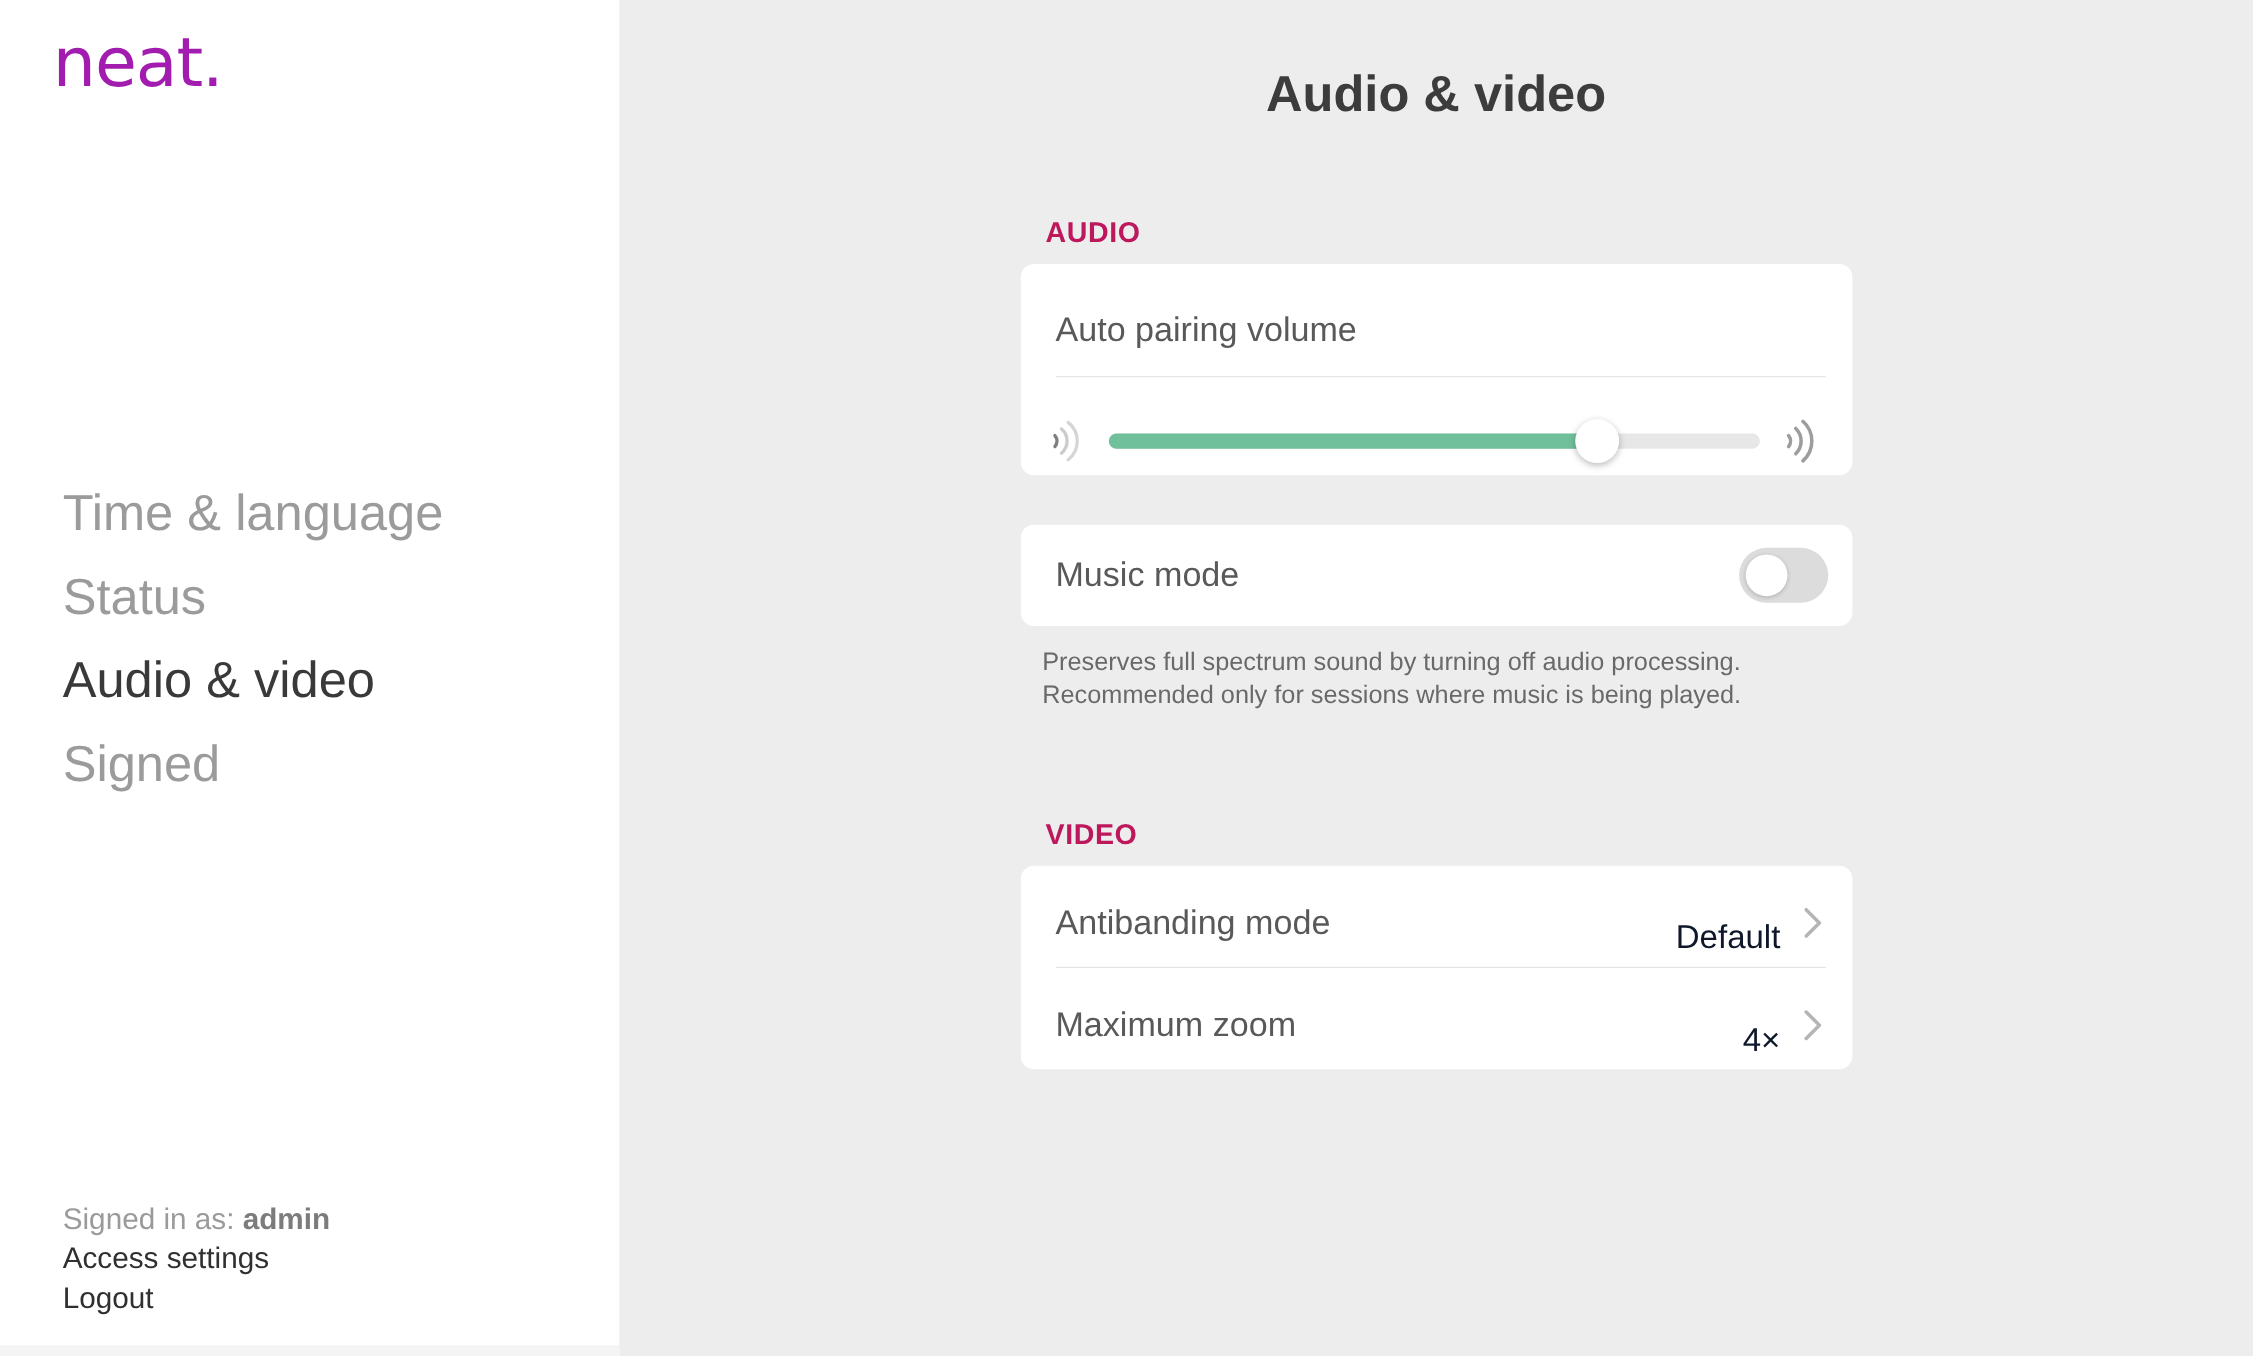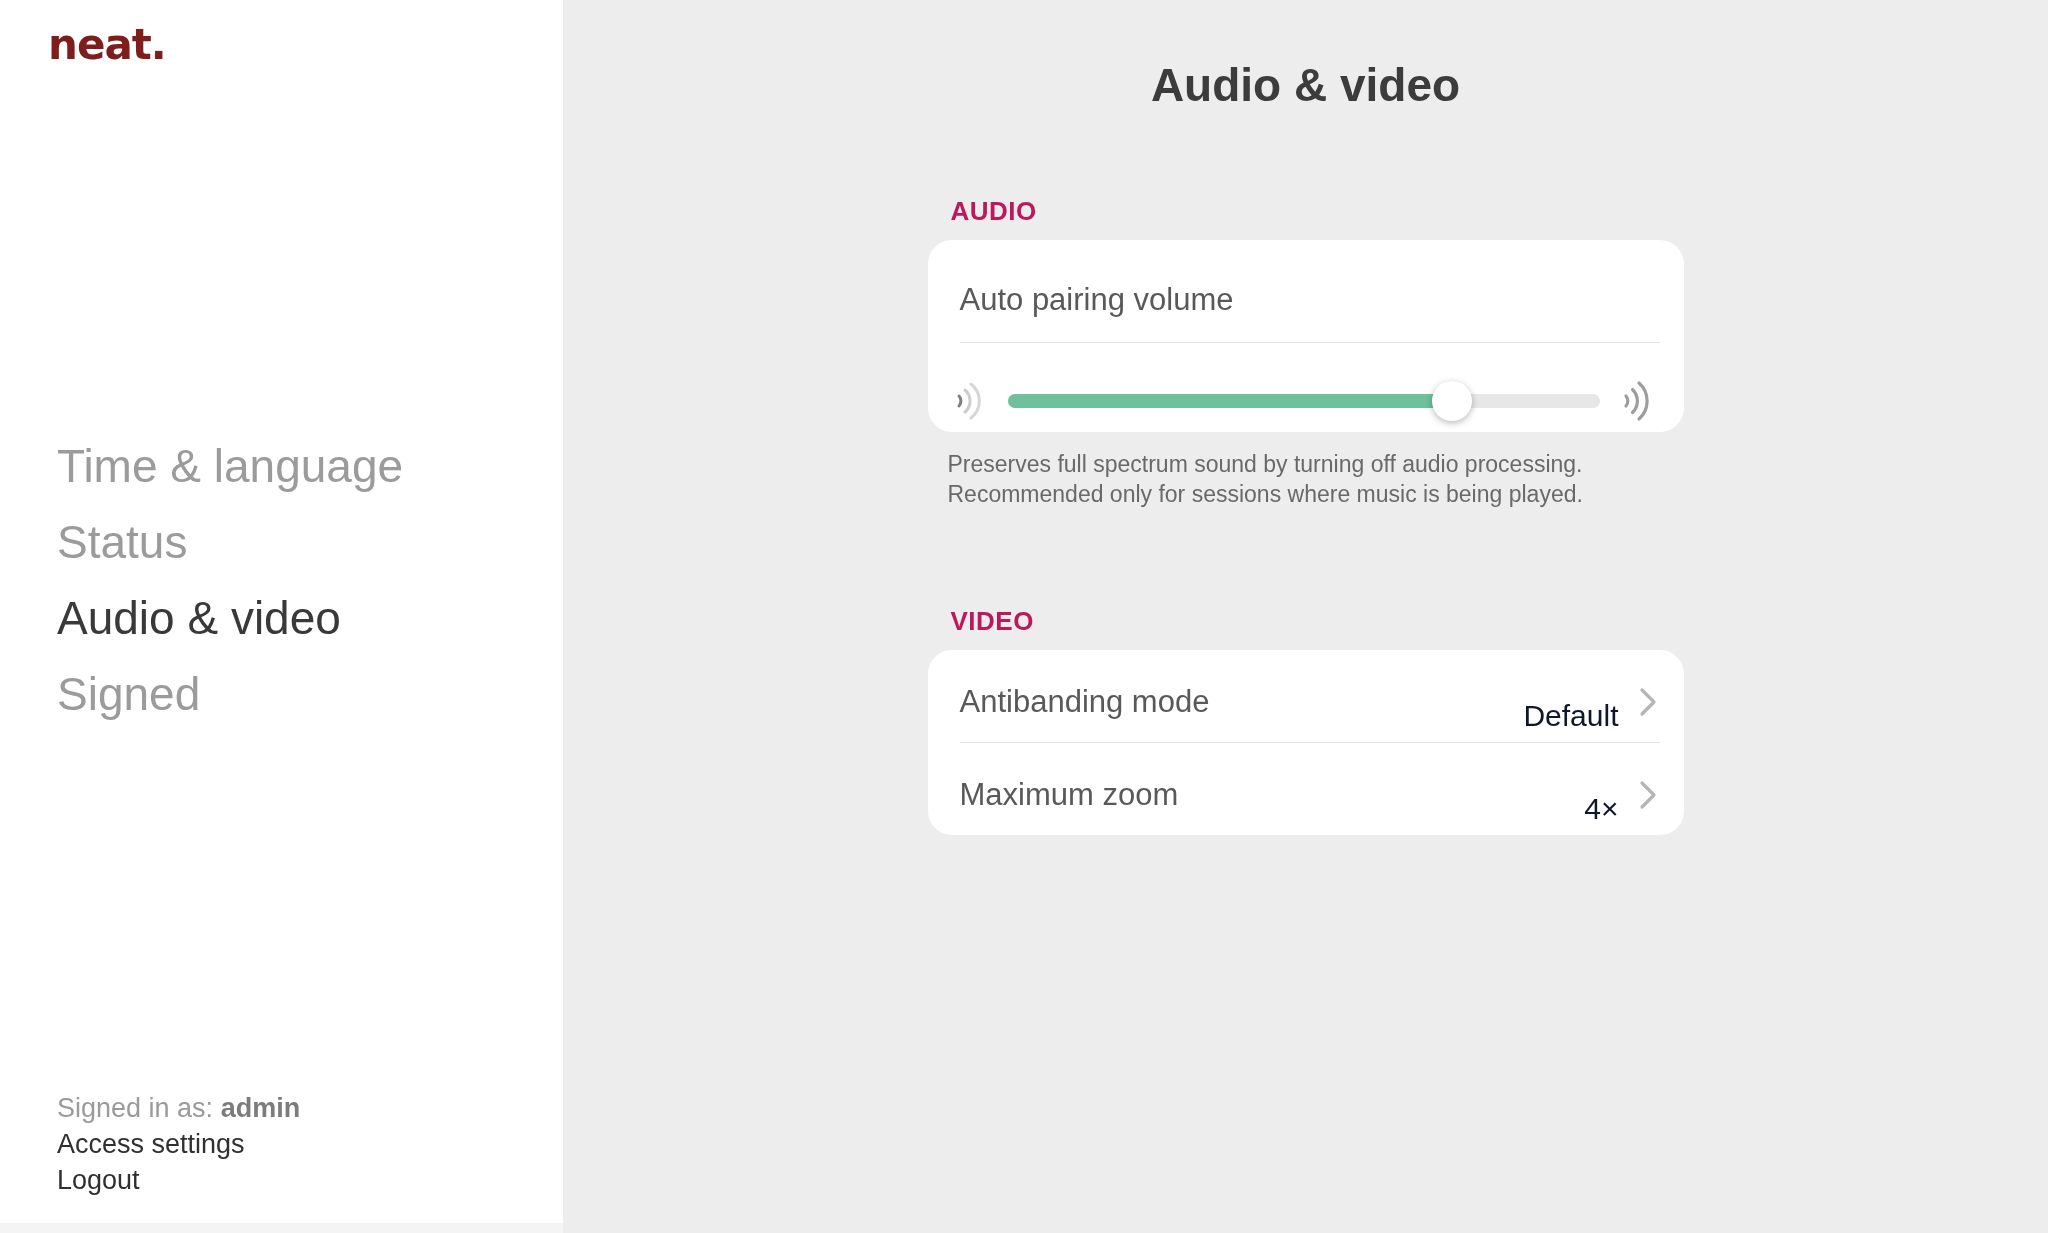--- a/index.html
+++ b/index.html
@@ -16,22 +16,22 @@
     position:absolute; left:0; top:0; width:563px; height:1233px;
     background:#ffffff;
   }
   .sidebar-bottom-strip {
     position:absolute; left:0; bottom:0; width:563px; height:10px;
     background:#f4f4f4;
   }
   .logo {
     position:absolute; top:20px; left:48px;
     font-family:"DejaVu Sans", sans-serif;
-    font-size:42px; font-weight:700; letter-spacing:-1px;
-    color:#7f1d1d;
+    font-size:62px; font-weight:400; letter-spacing:-1px;
+    color:#a21caf;
   }
   .nav { position:absolute; top:428px; left:57px; }
   .nav-item {
     font-size:46px; line-height:76px; color:#9b9b9b;
     cursor:pointer; white-space:nowrap;
   }
   .nav-item.selected { color:#393939; }
   .account { position:absolute; left:57px; bottom:35px; }
   .account div { font-size:27px; line-height:36px; }
   .signed-in { color:#9a9a9a; }
@@ -47,21 +47,21 @@
     margin-top:58px; text-align:center;
     font-size:46px; font-weight:600; color:#3c3c3c;
   }
   .section-header {
     margin-top:84px; margin-bottom:13px; padding-left:23px;
     font-size:26px; font-weight:600; letter-spacing:0.5px; color:#be185d;
   }
   .section-header.video { margin-top:97px; }
 
   .card {
-    background:#ffffff; border-radius:24px; width:756px;
+    background:#ffffff; border-radius:12px; width:756px;
   }
   .card-label { font-size:31px; color:#595959; }
   .divider { height:1px; background:#e3e3e3; margin:0 24px 0 32px; }
 
   
   .card.audio-volume { height:192px; }
   .volume-label-row { padding:42px 32px 24px 32px; }
   .slider-row {
     display:flex; align-items:center; height:124px; padding:0 26px 8px 26px;
   }
@@ -165,20 +165,26 @@
           <div class="slider-thumb" style="left: 75%;"></div>
         </div>
         <svg class="wave-icon" width="38" height="48" viewBox="0 0 38 48" fill="none">
           <path d="M6 19 a8 8 0 0 1 0 10" stroke="#9d9d9d" stroke-width="3.2" stroke-linecap="round"></path>
           <path d="M12.5 12.5 a16 16 0 0 1 0 23" stroke="#9d9d9d" stroke-width="3.2" stroke-linecap="round"></path>
           <path d="M19 6 a24 24 0 0 1 0 36" stroke="#9d9d9d" stroke-width="3.2" stroke-linecap="round"></path>
         </svg>
       </div>
     </div>
 
+    <div class="card music-mode">
+      <span class="card-label">Music mode</span>
+      <div class="toggle">
+        <div class="toggle-knob"></div>
+      </div>
+    </div>
 
     <div class="description">Preserves full spectrum sound by turning off audio processing. Recommended only for sessions where music is being played.</div>
 
     <div class="section-header video">VIDEO</div>
 
     <div class="card video-settings">
       <div class="setting-row">
         <span class="card-label">Antibanding mode</span>
         <span class="row-right">
           <span class="row-value">Default</span>

